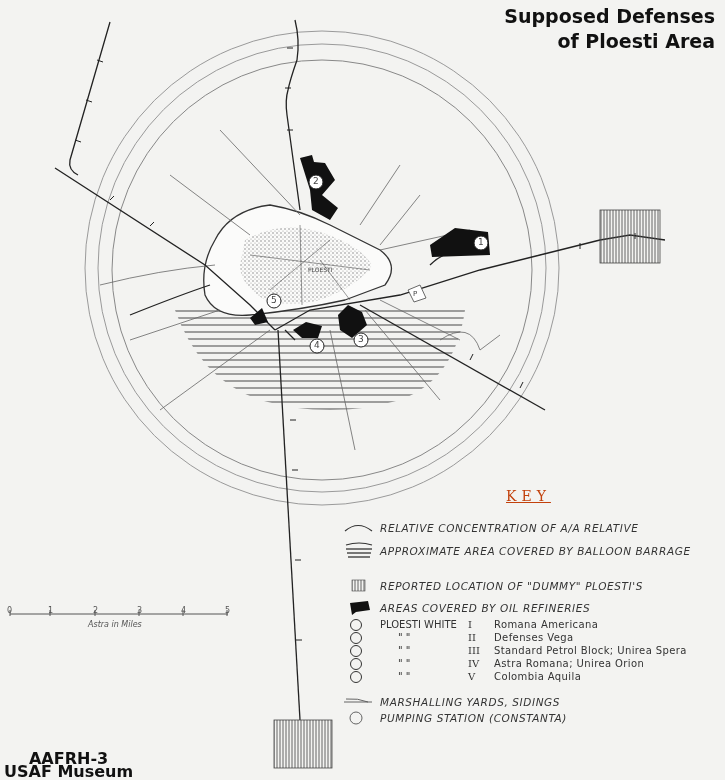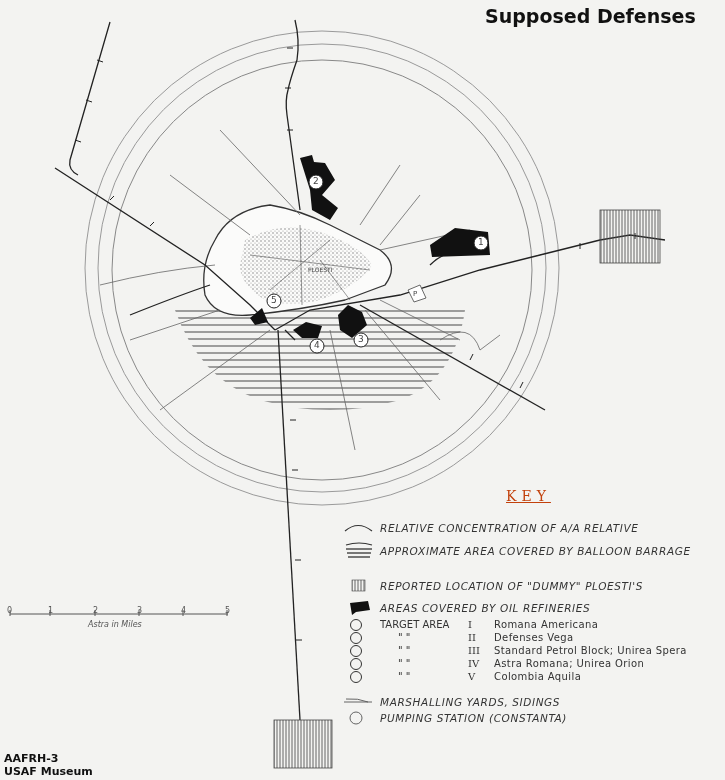--- a/index.html
+++ b/index.html
@@ -1,19 +1,19 @@
 <!DOCTYPE html>
 <html><head>
 <meta charset="utf-8">
 <style>
   html, body { margin:0; padding:0; }
   body { width:725px; height:780px; background:#f3f3f1; position:relative; overflow:hidden; font-family:"DejaVu Sans", sans-serif; color:#1a1a1a; }
   #map { position:absolute; left:0; top:0; }
-  .title { position:absolute; right:10px; top:4px; width:230px; text-align:left; font-family:"DejaVu Sans", sans-serif; font-weight:bold; font-size:19px; line-height:25px; color:#111; }
-  .credit { position:absolute; left:4px; top:752px; font-family:"DejaVu Sans", sans-serif; font-weight:bold; font-size:11px; line-height:13px; color:#111; }
+  .title { position:absolute; right:10px; top:4px; width:230px; text-align:right; font-family:"DejaVu Sans", sans-serif; font-weight:bold; font-size:19px; line-height:25px; color:#111; }
+  .credit { position:absolute; left:4px; top:752px; font-family:"DejaVu Sans", sans-serif; font-weight:bold; font-size:16px; line-height:13px; color:#111;text-align:center; }
   .key-title { position:absolute; left:506px; top:488px; font-family:"DejaVu Serif", serif; font-size:14px; letter-spacing:5px; text-decoration:underline; color:#c2410c; }
   .key-item { position:absolute; left:380px; font-family:"DejaVu Sans", sans-serif; font-style:italic; font-size:10.5px; color:#333; letter-spacing:0.6px; white-space:nowrap; }
   .key-target { position:absolute; left:380px; font-size:10px; color:#333; white-space:nowrap; font-family:"DejaVu Sans", sans-serif; }
   .key-target .tw { display:inline-block; width:88px; }
   .key-target .rn { display:inline-block; width:26px; font-family:"DejaVu Serif", serif; }
   .key-target .nm { letter-spacing:0.4px; }
   .scale-lbl { position:absolute; top:606px; font-size:8px; color:#555; }
   .scale-cap { position:absolute; left:88px; top:620px; font-size:8px; font-style:italic; color:#555; }
   .map-lbl { position:absolute; font-size:6px; color:#444; }
 </style>
@@ -182,38 +182,39 @@
 <div class="map-lbl" style="left:478px;top:237px;font-size:9px;">1</div>
 <div class="map-lbl" style="left:313px;top:176px;font-size:9px;">2</div>
 <div class="map-lbl" style="left:358px;top:334px;font-size:9px;">3</div>
 <div class="map-lbl" style="left:314px;top:340px;font-size:9px;">4</div>
 <div class="map-lbl" style="left:271px;top:295px;font-size:9px;">5</div>
 <div class="map-lbl" style="left:308px;top:266px;">PLOESTI</div>
 <div class="map-lbl" style="left:413px;top:290px;font-size:7px;">P</div>
 
 <div class="title">
   <div>Supposed Defenses</div>
+  <div>of Ploesti Area</div>
 </div>
 
 <div class="scale-lbl" style="left:7px">0</div>
 <div class="scale-lbl" style="left:48px">1</div>
 <div class="scale-lbl" style="left:93px">2</div>
 <div class="scale-lbl" style="left:137px">3</div>
 <div class="scale-lbl" style="left:181px">4</div>
 <div class="scale-lbl" style="left:225px">5</div>
 <div class="scale-cap">Astra in Miles</div>
 
 <div class="key-title">KEY</div>
 <div class="key-item" style="top:522px">RELATIVE CONCENTRATION OF A/A RELATIVE</div>
 <div class="key-item" style="top:545px">APPROXIMATE AREA COVERED BY BALLOON BARRAGE</div>
 <div class="key-item" style="top:580px">REPORTED LOCATION OF "DUMMY" PLOESTI'S</div>
 <div class="key-item" style="top:602px">AREAS COVERED BY OIL REFINERIES</div>
 
 <div class="key-target" style="top:619px">
-  <span class="tw">TARGET AREA</span><span class="rn">I</span><span class="nm">Romana Americana</span>
+  <span class="tw">PLOESTI WHITE</span><span class="rn">I</span><span class="nm">Romana Americana</span>
 </div>
 <div class="key-target" style="top:632px">
   <span class="tw" style="padding-left:18px;box-sizing:border-box">"     "</span><span class="rn">II</span><span class="nm">Defenses Vega</span>
 </div>
 <div class="key-target" style="top:645px">
   <span class="tw" style="padding-left:18px;box-sizing:border-box">"     "</span><span class="rn">III</span><span class="nm">Standard Petrol Block; Unirea Spera</span>
 </div>
 <div class="key-target" style="top:658px">
   <span class="tw" style="padding-left:18px;box-sizing:border-box">"     "</span><span class="rn">IV</span><span class="nm">Astra Romana; Unirea Orion</span>
 </div>

